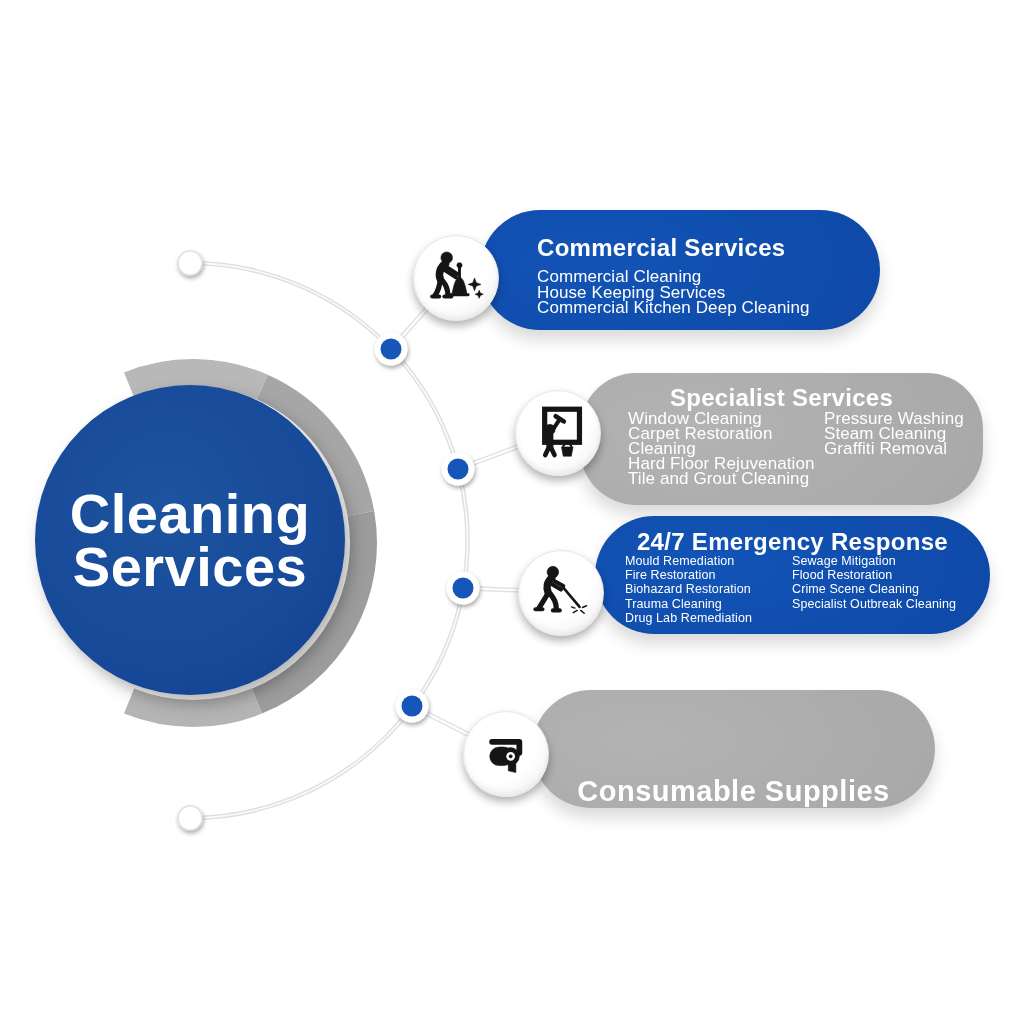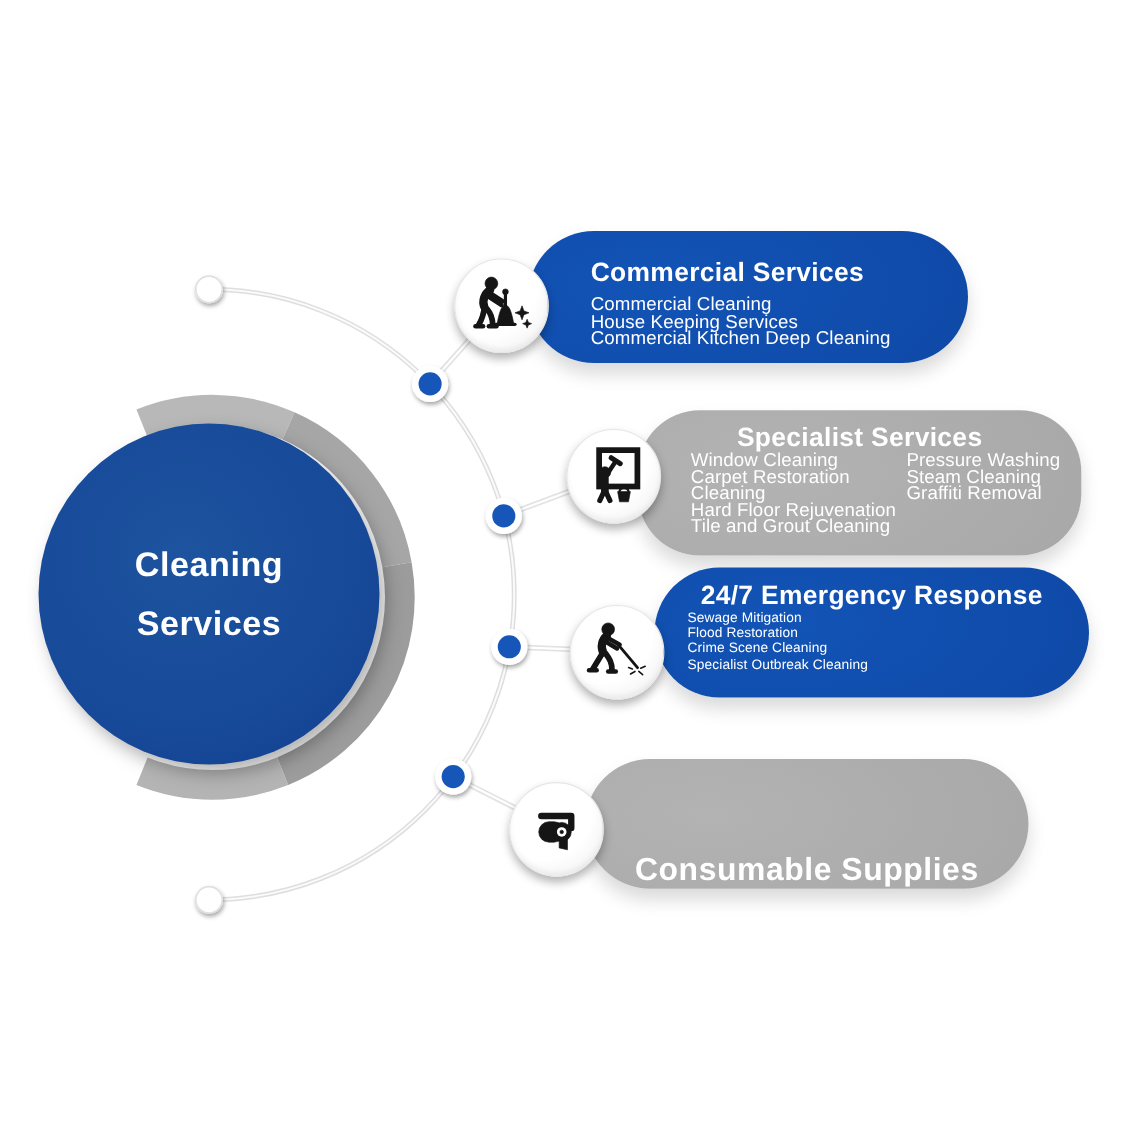--- a/index.html
+++ b/index.html
@@ -7,21 +7,21 @@
     position:relative;width:1024px;height:1024px;overflow:hidden;background:#ffffff;
     font-family:"Liberation Sans", sans-serif;
   }
   #wires{position:absolute;left:0;top:0;z-index:0;}
 
   
   #center-circle{
     position:absolute;left:35px;top:385px;width:310px;height:310px;border-radius:50%;
     background:radial-gradient(circle at 42% 38%, #1d539f 0%, #174a99 60%, #123f8e 100%);
     display:flex;flex-direction:column;align-items:center;justify-content:center;
-    color:#fff;font-weight:800;font-size:31px;line-height:53px;text-align:center;
+    color:#fff;font-weight:800;font-size:56px;line-height:53px;text-align:center;
     letter-spacing:0.5px;z-index:2;
     filter:drop-shadow(6px 8px 8px rgba(0,0,0,0.30));
   }
 
   
   .pill{position:absolute;color:#fff;z-index:3;box-shadow:0 10px 16px rgba(0,0,0,0.15);}
   .pill.blue{background:radial-gradient(140% 200% at 28% 42%, #1254b6 0%, #0f4aa9 52%, #093a8c 100%);}
   .pill.gray{background:radial-gradient(140% 200% at 28% 42%, #b3b3b3 0%, #a9a9a9 52%, #949494 100%);}
   .pill-header{font-weight:800;font-size:24px;letter-spacing:0.3px;}
   .pill-header.center{position:absolute;left:0;right:0;text-align:center;}
@@ -150,20 +150,27 @@
         <div class="service-item">Pressure Washing</div>
         <div class="service-item">Steam Cleaning</div>
         <div class="service-item">Graffiti Removal</div>
       </div>
     </div>
   </div>
 
   <div id="pill-3" class="pill blue">
     <div class="pill-header center">24/7 Emergency Response</div>
     <div class="cols">
+      <div class="col-1">
+        <div class="service-item">Mould Remediation</div>
+        <div class="service-item">Fire Restoration</div>
+        <div class="service-item">Biohazard Restoration</div>
+        <div class="service-item">Trauma Cleaning</div>
+        <div class="service-item">Drug Lab Remediation</div>
+      </div>
       <div class="col-2">
         <div class="service-item">Sewage Mitigation</div>
         <div class="service-item">Flood Restoration</div>
         <div class="service-item">Crime Scene Cleaning</div>
         <div class="service-item">Specialist Outbreak Cleaning</div>
       </div>
     </div>
   </div>
 
   <div id="pill-4" class="pill gray">

